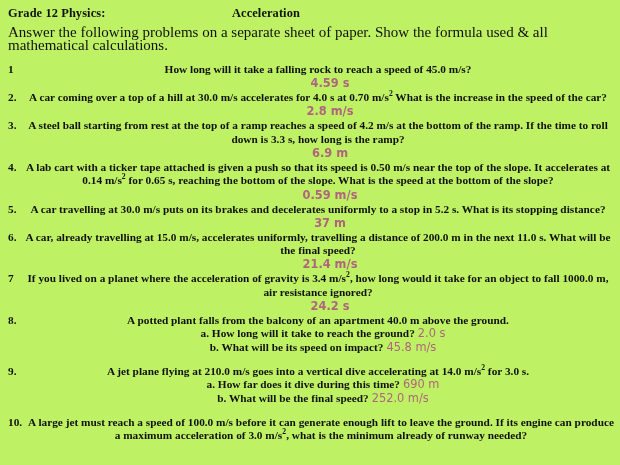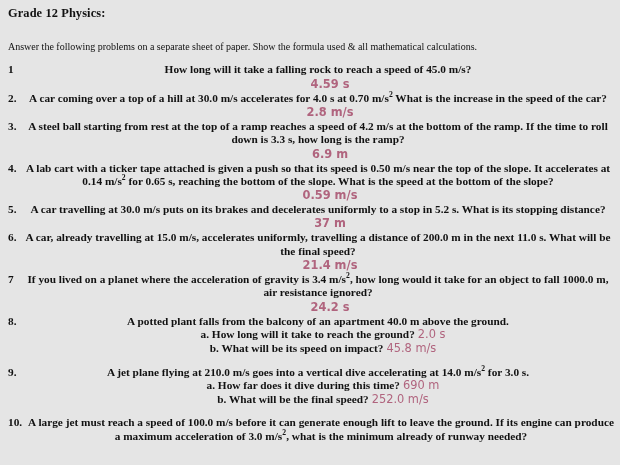--- a/index.html
+++ b/index.html
@@ -15,21 +15,21 @@
     color: #111111;
     overflow: hidden;
   }
 
   #sheet {
     position: relative;
     width: 620px;
     height: 465px;
     box-sizing: border-box;
     padding: 4px 6px 0 8px;
-    background: #e5e5e5;
+    background: #bef264;
   }
 
   
   .doc-header {
     display: flex;
     align-items: baseline;
     font-weight: bold;
     font-size: 12.4px;
     letter-spacing: 0.1px;
     margin: 2px 0 0 0;
@@ -38,23 +38,23 @@
   .doc-header .title-left {
     width: 224px;
     flex: 0 0 224px;
   }
   .doc-header .title-right {
     flex: 1 1 auto;
   }
 
   
   .instructions {
-    font-size: 10px;
+    font-size: 15px;
     line-height: 13.4px;
-    margin-top: 17px;
+    margin-top: 3px;
     max-width: 590px;
     font-weight: normal;
   }
 
   
   .questions {
     margin-top: 10px;
   }
   .q {
     position: relative;
@@ -128,20 +128,21 @@
     line-height: 0;
   }
 </style>
 </head>
 <body>
 
 <div id="sheet">
 
   <div class="doc-header">
     <span class="title-left">Grade 12 Physics:</span>
+    <span class="title-right">Acceleration</span>
   </div>
 
   <div class="instructions">Answer the following problems on a separate sheet of paper. Show the formula used &amp; all mathematical calculations.</div>
 
   <div class="questions">
 
     <div class="q">
       <span class="num">1</span>
       <span class="body">
         <span class="q-text">How long will it take a falling rock to reach a speed of 45.0 m/s?</span>

